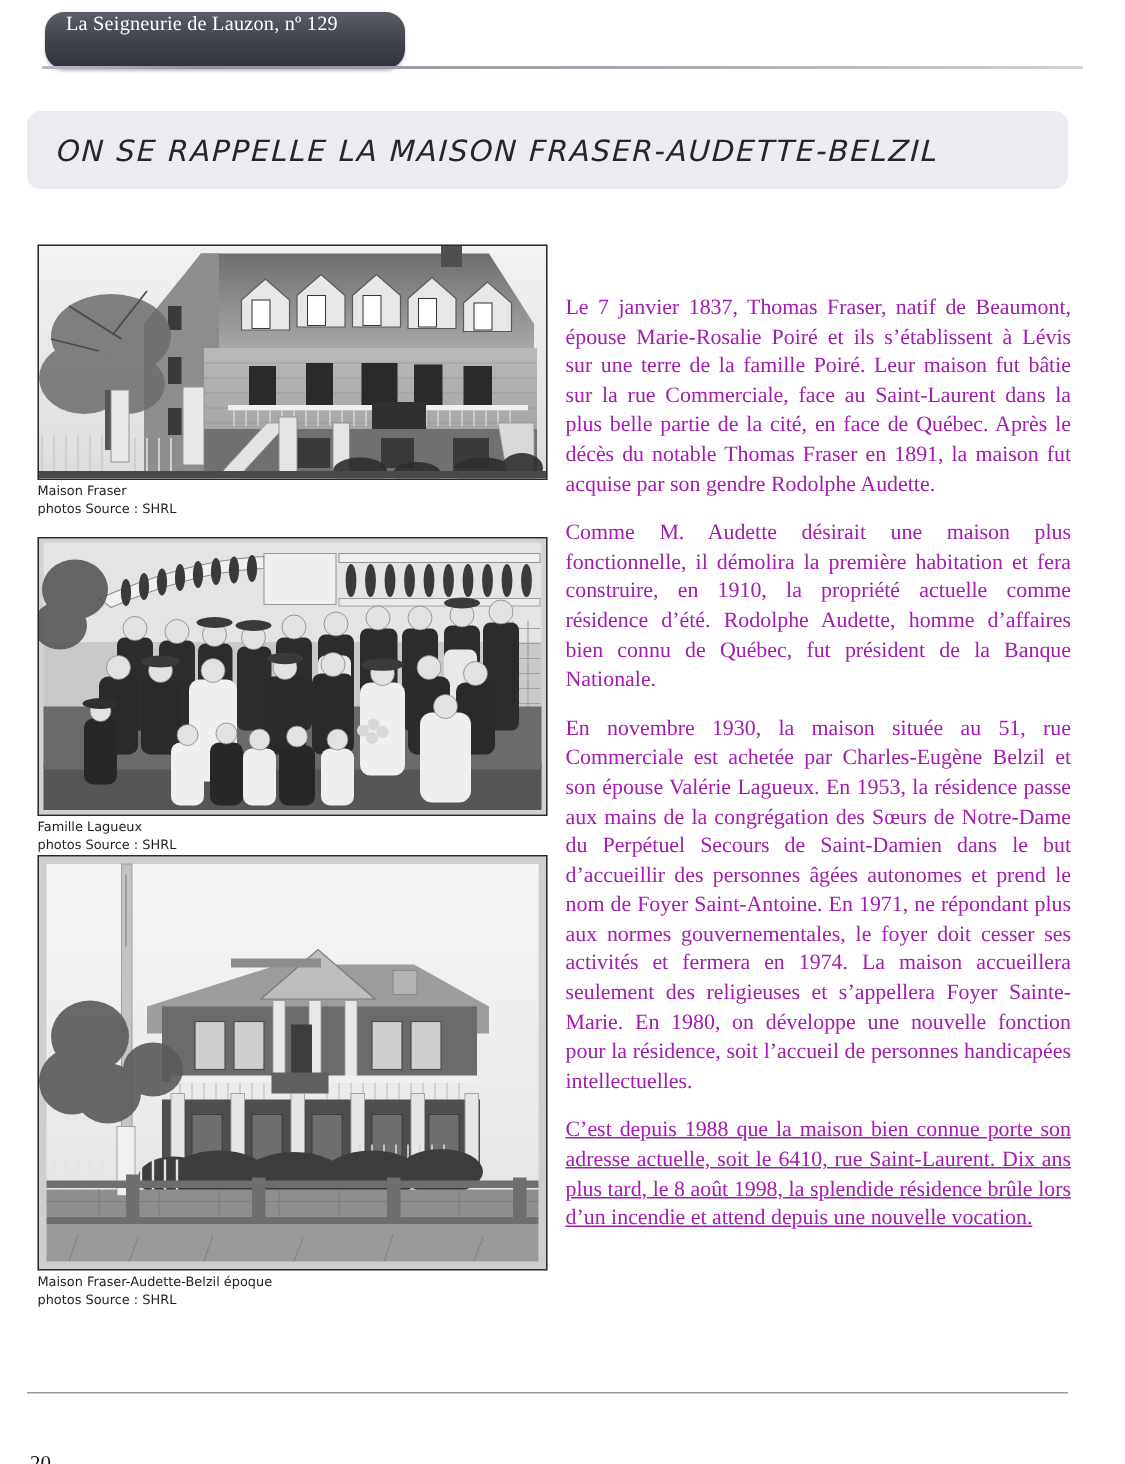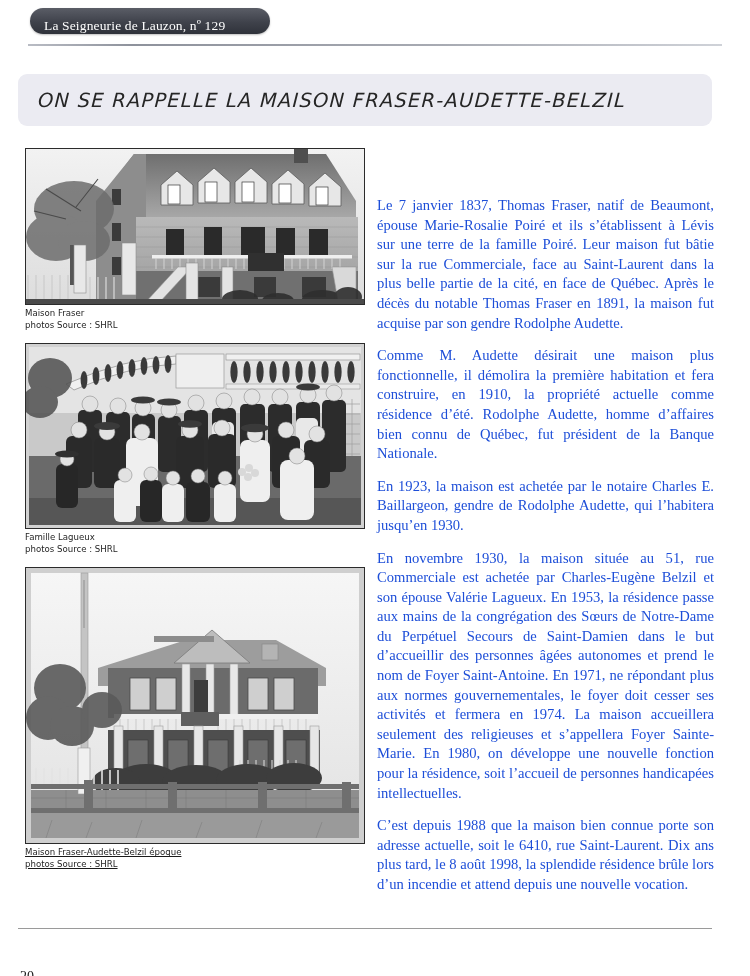--- a/index.html
+++ b/index.html
@@ -15,25 +15,25 @@
     color: #1a1a1a;
     overflow: hidden;
   }
 
   
   #header-pill {
     position: absolute;
     left: 30px;
     top: 8px;
     width: 240px;
-    height: 26px;
+    height: 38px;
     border-radius: 13px;
     background: linear-gradient(180deg, #5a5d66 0%, #3f424b 55%, #2f323a 100%);
     display: flex;
-    align-items: flex-end;
+    align-items: flex-start;
     box-shadow: 0 1px 2px rgba(0,0,0,0.25);
   }
   #header-pill-text {
     color: #ffffff;
     font-size: 13.5px;
     font-family: "Liberation Serif", serif;
     padding-left: 14px;
     letter-spacing: 0.15px;
     white-space: nowrap;
   }
@@ -67,21 +67,21 @@
     color: #262626;
     letter-spacing: 1.2px;
     white-space: nowrap;
     transform: skewX(-3deg);
   }
 
   
   #photo-column {
     position: absolute;
     left: 25px;
-    top: 148px;
+    top: 163px;
     width: 272px;
   }
   #text-column {
     position: absolute;
     left: 377px;
     top: 196px;
     width: 337px;
   }
 
   
@@ -102,24 +102,24 @@
   }
 
   
   .para {
     font-family: "Liberation Serif", serif;
     font-size: 14.6px;
     line-height: 19.6px;
     text-align: justify;
     text-justify: inter-word;
     margin: 0 0 13px 0;
-    color: #1d4ed8;
+    color: #a21caf;
     hyphens: none;
   }
-  .para:last-child { margin-bottom: 16px; }
+  .para:last-child { margin-bottom: 16px; text-decoration: underline; }
 
   
   #footer-rule {
     position: absolute;
     left: 18px;
     top: 928px;
     width: 694px;
     height: 1px;
     background: #9a9a9a;
   }
@@ -445,21 +445,21 @@
             <circle cx="223" cy="124" r="4"></circle>
           <circle cx="229" cy="129" r="4"></circle>
             <circle cx="222" cy="133" r="4"></circle>
         </g>
       </svg>
     </div>
     <figcaption class="caption">Famille Lagueux
 photos Source : SHRL</figcaption>
   </figure>
 
-  <figure class="figure" style="margin-top:12px;text-decoration:underline;">
+  <figure class="figure" style="">
     <div class="photo-frame" style="width:338px;height:275px;">
       <svg class="ph-svg" viewBox="0 0 338 275" preserveAspectRatio="none">
         <defs>
           <linearGradient id="skyC" x1="0" y1="0" x2="0" y2="1">
             <stop offset="0%" stop-color="#f6f6f6"></stop>
               <stop offset="100%" stop-color="#e2e2e2"></stop>
           </linearGradient>
         </defs>
         <rect x="0" y="0" width="338" height="275" fill="#cfcfcf"></rect>
         <rect x="5" y="5" width="328" height="265" fill="url(#skyC)"></rect>
@@ -606,19 +606,18 @@
     </div>
     <figcaption class="caption">Maison Fraser-Audette-Belzil époque
 photos Source : SHRL</figcaption>
   </figure>
 
 </div>
 
 <div id="text-column">
   <p class="para">Le 7 janvier 1837, Thomas Fraser, natif de Beaumont, épouse Marie-Rosalie Poiré et ils s’établissent à Lévis sur une terre de la famille Poiré. Leur maison fut bâtie sur la rue Commerciale, face au Saint-Laurent dans la plus belle partie de la cité, en face de Québec. Après le décès du notable Thomas Fraser en 1891, la maison fut acquise par son gendre Rodolphe Audette.</p>
   <p class="para">Comme M. Audette désirait une maison plus fonctionnelle, il démolira la première habitation et fera construire, en 1910, la propriété actuelle comme résidence d’été. Rodolphe Audette, homme d’affaires bien connu de Québec, fut président de la Banque Nationale.</p>
-  <p class="para">En 1923, la maison est achetée par le notaire Charles E. Baillargeon, gendre de Rodolphe Audette, qui l’habitera jusqu’en 1930.</p>
   <p class="para">En novembre 1930, la maison située au 51, rue Commerciale est achetée par Charles-Eugène Belzil et son épouse Valérie Lagueux. En 1953, la résidence passe aux mains de la congrégation des Sœurs de Notre-Dame du Perpétuel Secours de Saint-Damien dans le but d’accueillir des personnes âgées autonomes et prend le nom de Foyer Saint-Antoine. En 1971, ne répondant plus aux normes gouvernementales, le foyer doit cesser ses activités et fermera en 1974. La maison accueillera seulement des religieuses et s’appellera Foyer Sainte-Marie. En 1980, on développe une nouvelle fonction pour la résidence, soit l’accueil de personnes handicapées intellectuelles.</p>
   <p class="para">C’est depuis 1988 que la maison bien connue porte son adresse actuelle, soit le 6410, rue Saint-Laurent. Dix ans plus tard, le 8 août 1998, la splendide résidence brûle lors d’un incendie et attend depuis une nouvelle vocation.</p>
 </div>
 
 <div id="footer-rule"></div>
 <div id="page-number">20</div>
 
 </body></html>

